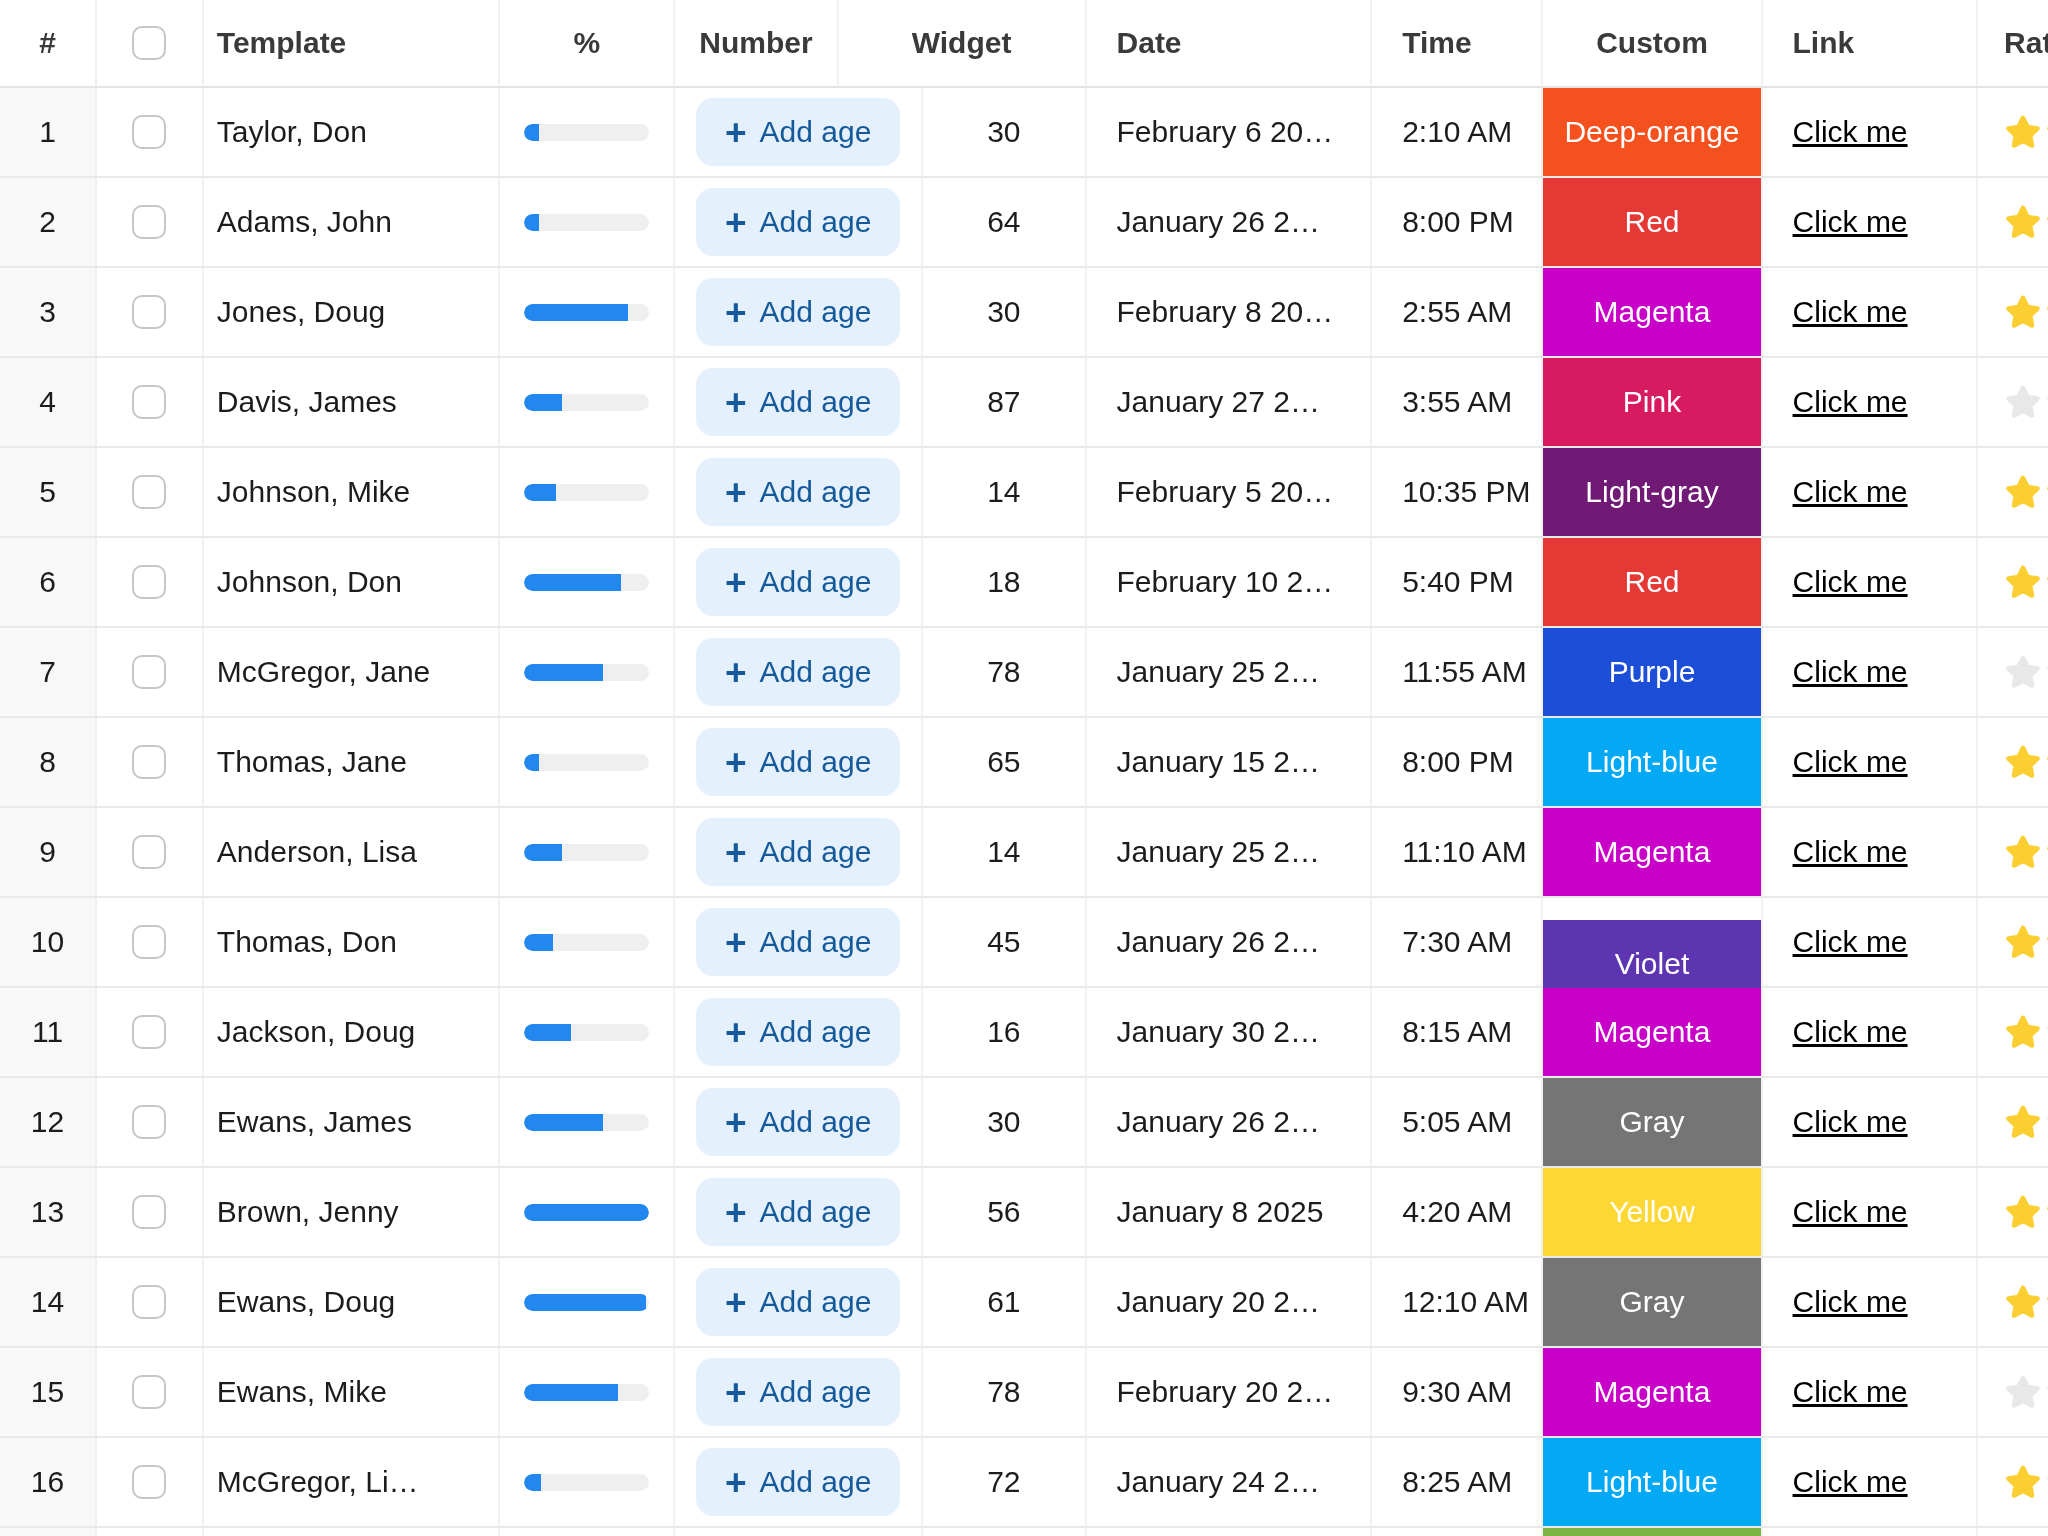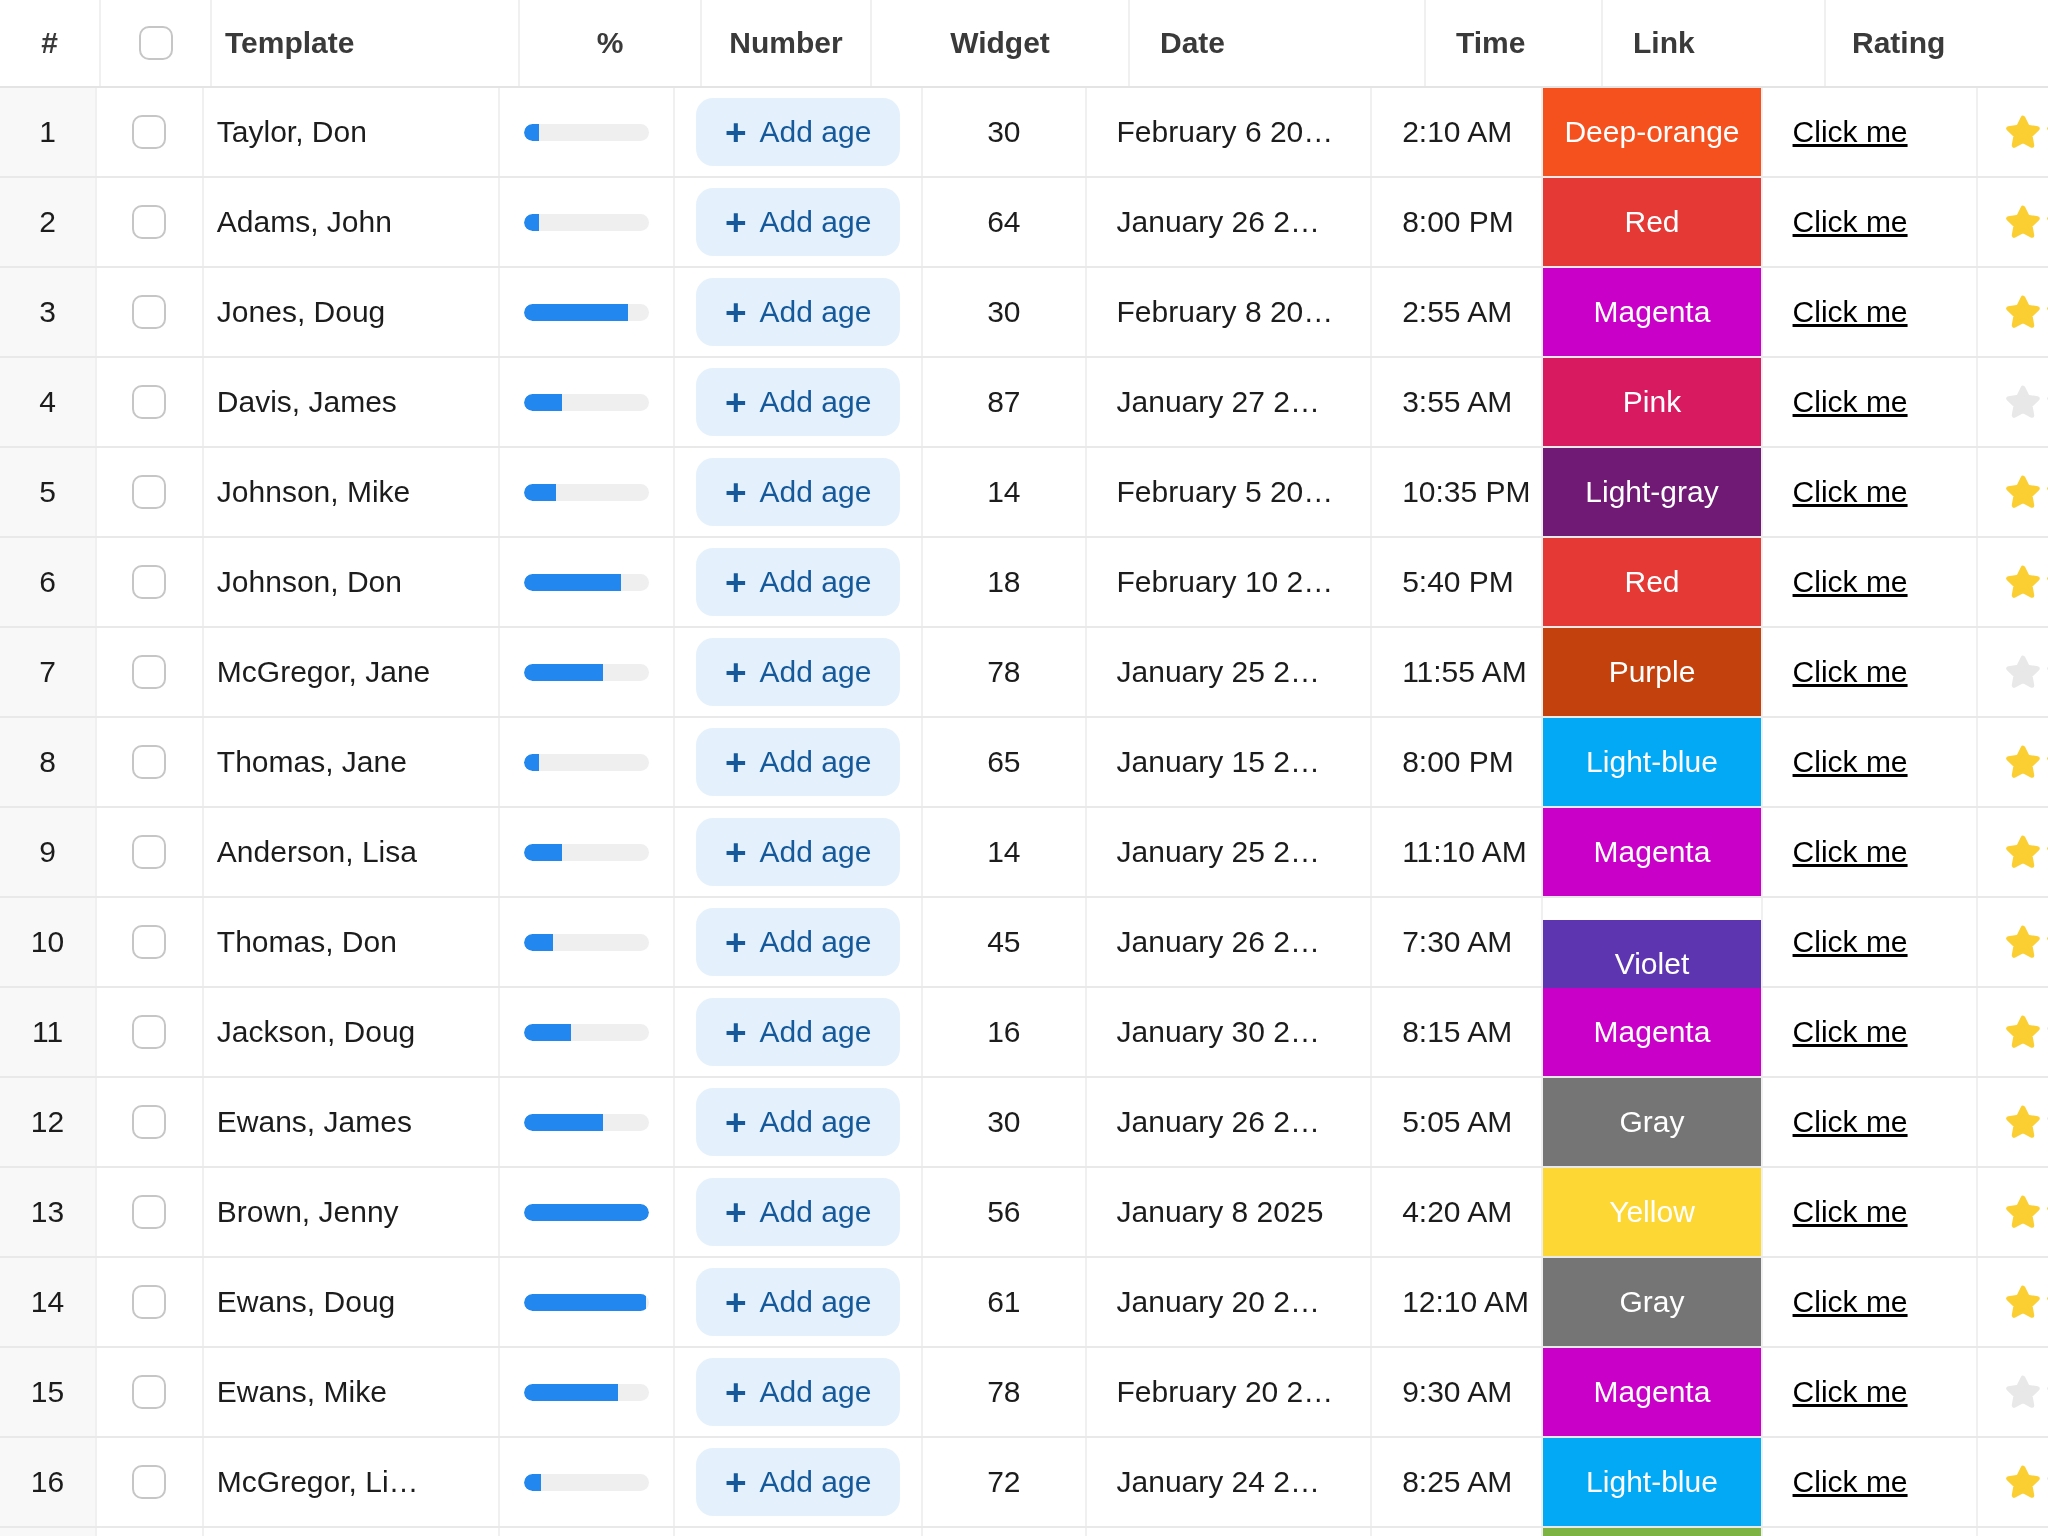--- a/index.html
+++ b/index.html
@@ -72,20 +72,21 @@
     <div class="cell c0">#</div>
     <div class="cell c1">
       <div class="checkbox"></div>
     </div>
     <div class="cell c2">Template</div>
     <div class="cell c3">%</div>
     <div class="cell c5">Number</div>
     <div class="cell c4">Widget</div>
     <div class="cell c6">Date</div>
     <div class="cell c7">Time</div>
+    <div class="cell c8">Custom</div>
     <div class="cell c9">Link</div>
     <div class="cell c10">Rating</div>
   </div>
   <div id="rows">
   <div class="row">
     <div class="cell c0">1</div>
     <div class="cell c1">
       <div class="checkbox"></div>
     </div>
     <div class="cell c2">Taylor, Don</div>
@@ -355,21 +356,21 @@
     <div class="cell c4">
       <button class="addage">
         <span class="plus">+</span>
         <span>Add age</span>
       </button>
     </div>
     <div class="cell c5">78</div>
     <div class="cell c6">January 25 2…</div>
     <div class="cell c7">11:55 AM</div>
     <div class="cell c8">
-      <div class="badge" style="background: #c2410c;">Purple</div>
+      <div class="badge" style="background: #1d4ed8;">Purple</div>
     </div>
     <div class="cell c9">
       <a class="link">Click me</a>
     </div>
     <div class="cell c10">
       <div class="stars">
         <span class="star empty">
               <svg viewBox="0 0 24 24">
                 <path stroke-width="3" stroke-linejoin="round" d="M12 3.2l2.8 5.7 6.3.9-4.6 4.4 1.1 6.3-5.6-3-5.6 3 1.1-6.3-4.6-4.4 6.3-.9z"></path>
               </svg>

